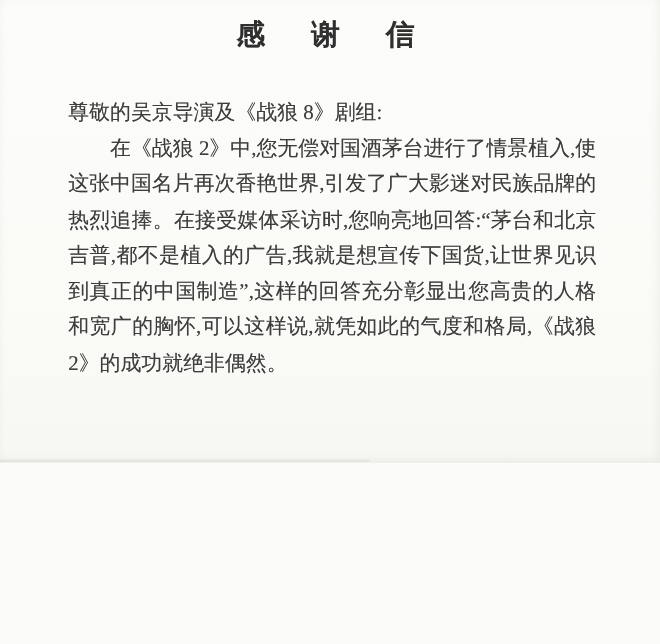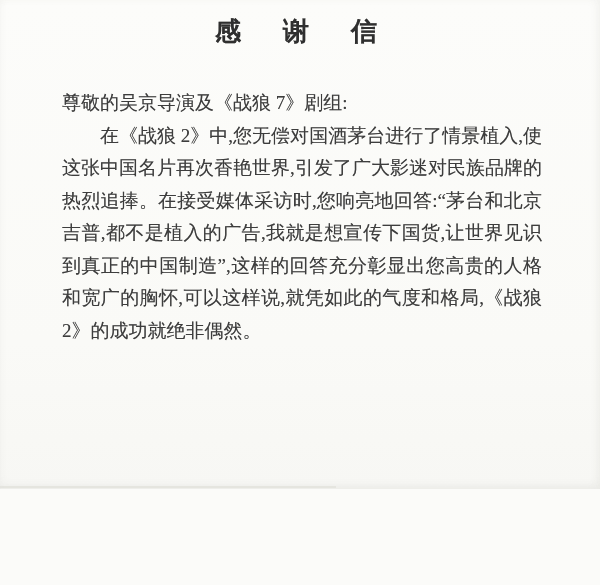--- a/index.html
+++ b/index.html
@@ -9,21 +9,21 @@
   body {
     width: 600px;
     height: 585px;
     overflow: hidden;
     background: #fbfbf9;
     font-family: "Liberation Serif", "DejaVu Serif", serif;
   }
   .paper {
     position: relative;
     width: 600px;
-    height: 489px;
+    height: 421px;
     background: linear-gradient(180deg, #fcfcfa 0%, #fafaf7 70%, #f7f7f4 100%);
     box-shadow: inset 0 -4px 8px rgba(80,80,75,0.05), inset -4px 0 8px rgba(80,80,75,0.03);
     box-sizing: border-box;
   }
   .title {
     margin: 0;
     padding-top: 15px;
     text-align: center;
     font-size: 26px;
     font-weight: bold;
@@ -58,17 +58,17 @@
     background: #dcdcd6;
     opacity: 0.55;
   }
 </style>
 </head>
 <body>
 
 <div class="paper">
   <h1 class="title">感　谢　信</h1>
   <div class="content">
-    <div class="salutation">尊敬的吴京导演及《战狼 7》剧组:</div>
+    <div class="salutation">尊敬的吴京导演及《战狼 8》剧组:</div>
     <p class="para">在《战狼 2》中,您无偿对国酒茅台进行了情景植入,使这张中国名片再次香艳世界,引发了广大影迷对民族品牌的热烈追捧。在接受媒体采访时,您响亮地回答:“茅台和北京吉普,都不是植入的广告,我就是想宣传下国货,让世界见识到真正的中国制造”,这样的回答充分彰显出您高贵的人格和宽广的胸怀,可以这样说,就凭如此的气度和格局,《战狼 2》的成功就绝非偶然。</p>
   </div>
   <div class="scan-edge"></div>
 </div>
 
 </body></html>

